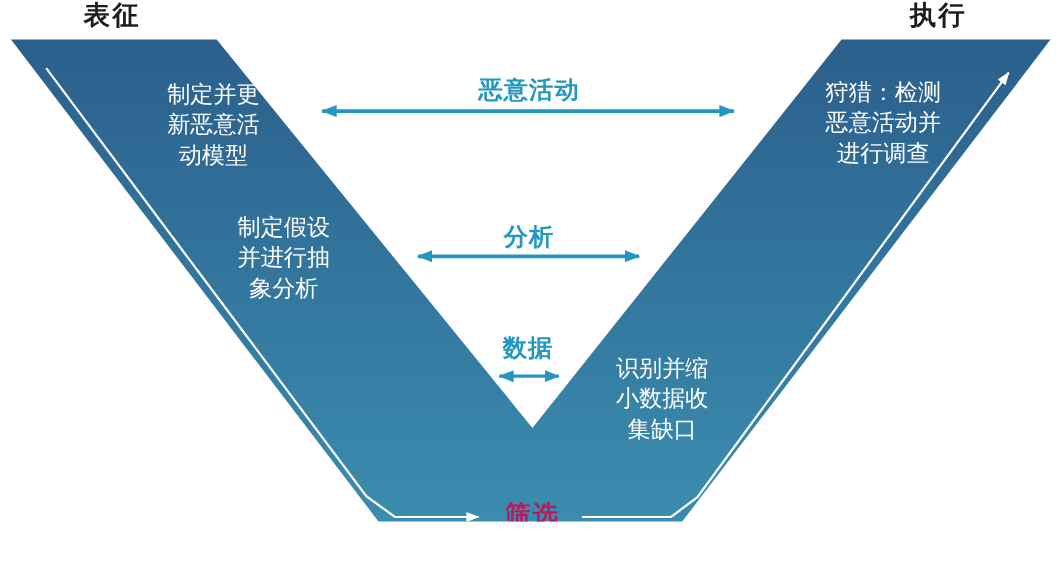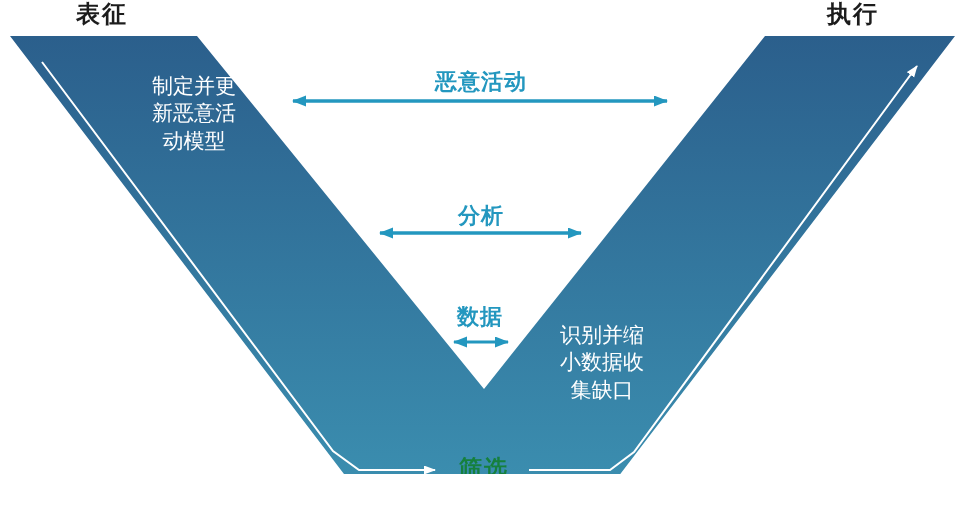--- a/index.html
+++ b/index.html
@@ -24,21 +24,21 @@
   .axis-label{
     font-size:24px;font-weight:700;color:#1c1c1c;letter-spacing:2px;
   }
   .stage-text{
     font-size:21px;line-height:1.3;font-weight:500;color:#ffffff;
   }
   .level-label{
     font-size:22px;font-weight:700;color:#2397bf;letter-spacing:1px;
   }
   .funnel-label{
-    font-size:23px;font-weight:600;color:#15803d;letter-spacing:2px;
+    font-size:23px;font-weight:600;color:#be185d;letter-spacing:2px;
   }
 </style>
 </head>
 <body>
 
 <div class="canvas">
 
   <svg class="layer" width="960" height="510" viewBox="0 0 960 510">
     <defs>
       <linearGradient id="vgrad" x1="0" y1="0" x2="0" y2="1">
@@ -63,21 +63,27 @@
     <line x1="380" y1="233" x2="581" y2="233" stroke="#2397bf" stroke-width="3.4" marker-start="url(#arrow-teal)" marker-end="url(#arrow-teal)"></line>
     <line x1="454" y1="342" x2="508" y2="342" stroke="#2397bf" stroke-width="3" marker-start="url(#arrow-teal)" marker-end="url(#arrow-teal)"></line>
   </svg>
 
   <div class="lbl axis-label" style="left:102px;top:14px;">表征</div>
   <div class="lbl axis-label" style="left:853px;top:14px;">执行</div>
 
   <div class="lbl stage-text" style="left:154px;top:114px;margin-left:40px;">制定并更
 新恶意活
 动模型</div>
+  <div class="lbl stage-text" style="left:258px;top:235px;">制定假设
+并进行抽
+象分析</div>
 
+  <div class="lbl stage-text" style="left:803px;top:112px;">狩猎：检测
+恶意活动并
+进行调查</div>
   <div class="lbl stage-text" style="left:602px;top:363px;">识别并缩
 小数据收
 集缺口</div>
 
   <div class="lbl level-label" style="left:481px;top:82px;">恶意活动</div>
   <div class="lbl level-label" style="left:481px;top:216px;">分析</div>
   <div class="lbl level-label" style="left:480px;top:317px;font-family:Liberation Mono, monospace;">数据</div>
 
   <div class="lbl funnel-label" style="left:484px;top:468px;">筛选</div>
 

